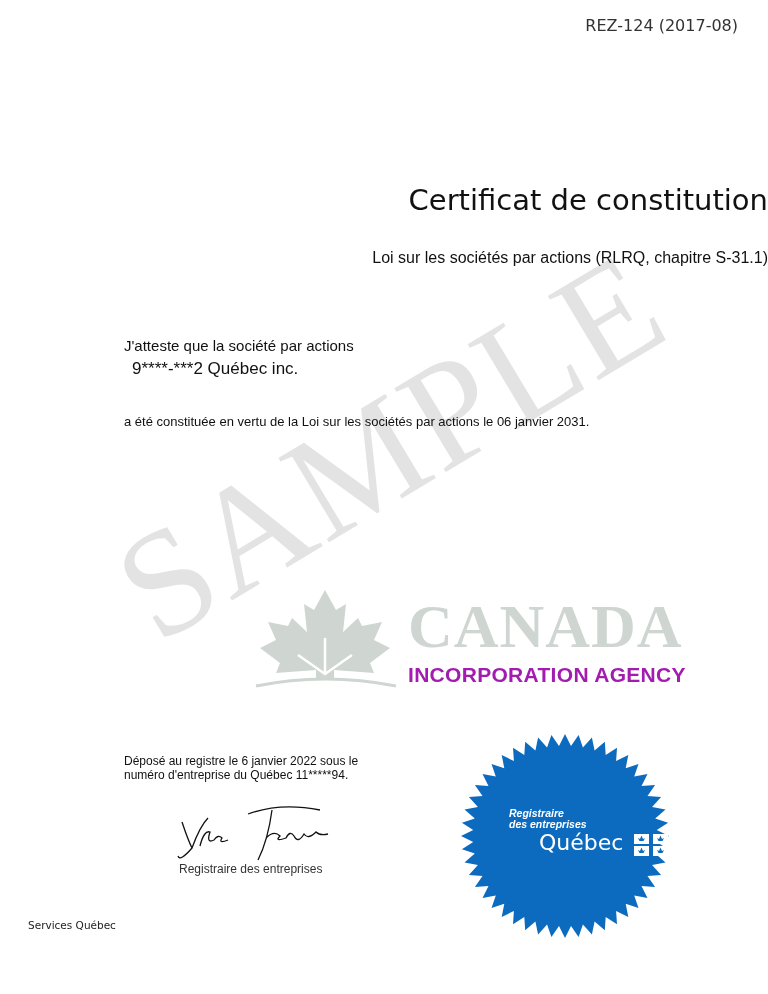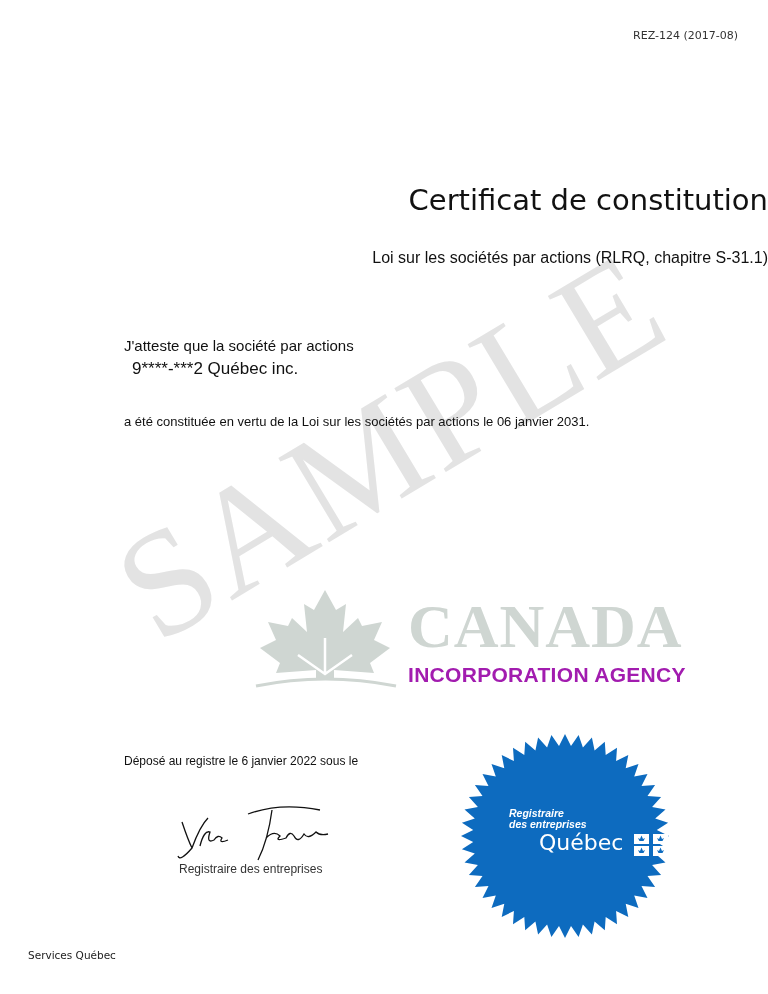--- a/index.html
+++ b/index.html
@@ -1,19 +1,19 @@
 <!DOCTYPE html>
 <html><head>
 <meta charset="utf-8">
 <style>
   html, body { margin: 0; padding: 0; background: #ffffff; }
   body { width: 768px; height: 994px; position: relative; overflow: hidden;
          font-family: "DejaVu Sans", "Liberation Sans", sans-serif; color: #1a1a1a; }
   .abs { position: absolute; }
-  .form-code { right: 30px; top: 29px; font-size: 11px; color: #333; }
+  .form-code { right: 30px; top: 16px; font-size: 16px; color: #333; }
   .watermark { left: 60px; top: 360px; width: 660px; text-align: center;
                font-family: "Liberation Serif", "DejaVu Serif", serif; font-size: 150px;
                color: #e3e3e3; transform: rotate(-31deg); transform-origin: center center;
                letter-spacing: 2px; white-space: nowrap; z-index: 0; }
   .title { left: 0; width: 768px; top: 183px; text-align: right; font-size: 29px; color: #111; z-index: 1; }
   .subtitle { left: 0; width: 768px; top: 249px; text-align: right;
               font-family: "Liberation Sans", sans-serif; font-size: 16px; color: #111; z-index: 1; }
   .body-line { left: 124px; font-family: "Liberation Sans", sans-serif; color: #111; z-index: 1; }
   .l1 { top: 337px; font-size: 15px; }
   .l2 { top: 359px; font-size: 17px; margin-left: 8px; }
@@ -26,21 +26,21 @@
   .deposit { left: 124px; top: 754px; width: 270px; font-family: "Liberation Sans", sans-serif;
              font-size: 12px; line-height: 14px; color: #111; z-index: 1; }
   .signature { left: 170px; top: 800px; width: 170px; height: 65px; z-index: 1; }
   .sig-caption { left: 179px; top: 862px; font-family: "Liberation Sans", sans-serif; font-size: 12px; color: #333; z-index: 1; }
   .seal { left: 454px; top: 730px; width: 222px; height: 212px; z-index: 1; }
   .seal-text { left: 493px; top: 808px; color: #fff; z-index: 2; margin-left: 16px; }
   .seal-l1 { font-family: "Liberation Sans", sans-serif; font-weight: bold; font-style: italic; font-size: 10.5px; line-height: 11px; }
   .seal-l2 { font-family: "Liberation Sans", sans-serif; font-weight: bold; font-style: italic; font-size: 10.5px; line-height: 11px; }
   .seal-quebec { position: absolute; left: 30px; top: 22px; font-family: "DejaVu Sans", sans-serif; font-size: 22px; line-height: 26px; white-space: nowrap; }
   .flag { position: absolute; left: 125px; top: 26px; width: 34px; height: 22px; }
-  .footer { left: 28px; top: 949px; font-size: 10.5px; color: #222; z-index: 1; }
+  .footer { left: 28px; top: 919px; font-size: 10.5px; color: #222; z-index: 1; }
 </style>
 </head>
 <body>
 
 <div class="abs form-code">REZ-124 (2017-08)</div>
 
 <div class="abs watermark">SAMPLE</div>
 
 <div class="abs title">Certificat de constitution</div>
 <div class="abs subtitle">Loi sur les sociétés par actions (RLRQ, chapitre S-31.1)</div>
@@ -54,20 +54,21 @@
     <path fill="#cfd6d2" d="M75 2 L86 22 L96 16 L93 44 L108 30 L112 38 L132 34 L124 52 L140 60 L120 75 L124 85 L84 82 L84 90 L66 90 L66 82 L26 85 L30 75 L10 60 L26 52 L18 34 L38 38 L42 30 L57 44 L54 16 L64 22 Z"></path>
     <path d="M75 50 L75 86 M48 67 L75 86 L102 67" stroke="#ffffff" stroke-width="2.5" fill="none"></path>
     <path d="M6 98 Q75 84 146 98" stroke="#cfd6d2" stroke-width="3" fill="none"></path>
   </svg>
 </div>
 <div class="abs agency-name">CANADA</div>
 <div class="abs agency-sub">INCORPORATION AGENCY</div>
 
 <div class="abs deposit">
   <div>Déposé au registre le 6 janvier 2022 sous le</div>
+  <div>numéro d'entreprise du Québec 11*****94.</div>
 </div>
 
 <div class="abs signature">
   <svg width="170" height="65" viewBox="0 0 170 65">
     <path d="M12 22 Q18 40 22 48 Q10 62 8 56 M22 48 Q30 26 38 18 M30 46 Q34 30 40 32 Q36 44 44 40 Q48 34 52 38 Q48 44 58 40" stroke="#111" stroke-width="1.3" fill="none"></path>
     <path d="M78 14 Q110 2 150 10 M102 10 Q98 40 88 60 M96 38 Q104 30 110 36 Q104 42 116 38 Q120 30 124 36 Q128 44 134 34 Q138 40 146 32 Q150 36 158 34" stroke="#111" stroke-width="1.3" fill="none"></path>
   </svg>
 </div>
 <div class="abs sig-caption">Registraire des entreprises</div>
 

